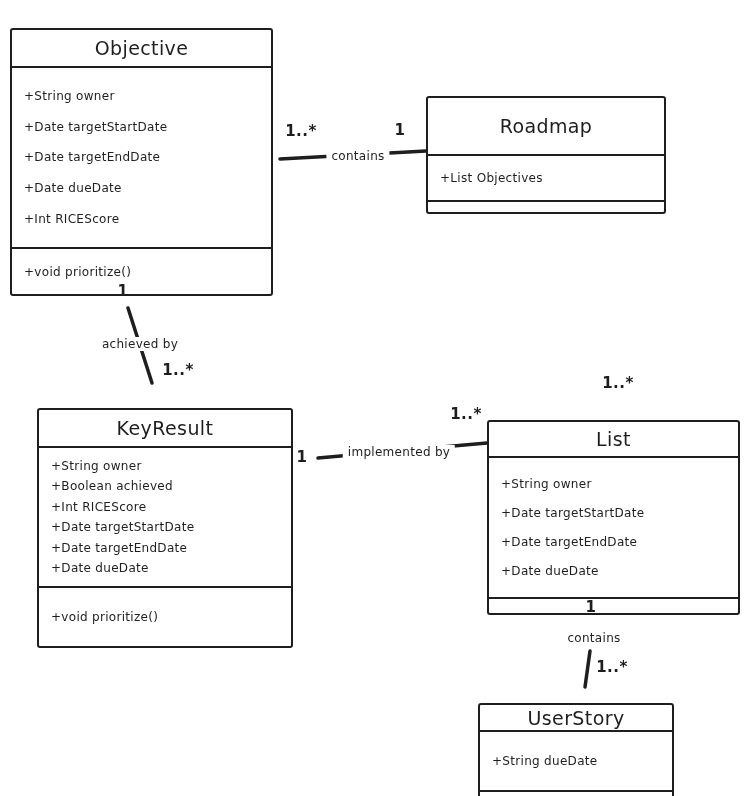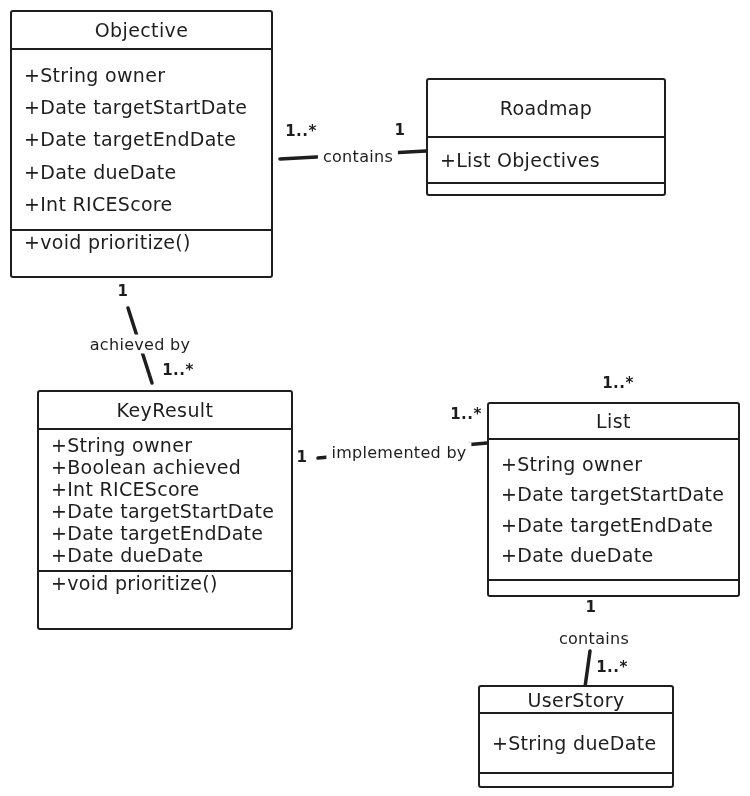--- a/index.html
+++ b/index.html
@@ -19,20 +19,21 @@
     pointer-events: none;
   }
   .uml-class {
     position: absolute;
     box-sizing: border-box;
     background: #ffffff;
     border: 2.5px solid #1e1e1e;
     border-radius: 3px;
     display: flex;
     flex-direction: column;
+    margin-top: 18px;
   }
   .c-title {
     flex: 0 0 auto;
     display: flex;
     align-items: center;
     justify-content: center;
     font-size: 19px;
     letter-spacing: 0.4px;
     border-bottom: 2px solid #1e1e1e;
     box-sizing: border-box;
@@ -42,35 +43,36 @@
     display: flex;
     flex-direction: column;
     justify-content: space-evenly;
     padding: 4px 12px;
     border-bottom: 2px solid #1e1e1e;
     box-sizing: border-box;
   }
   .c-methods {
     flex: 0 0 auto;
     display: flex;
+    align-items: center;
     padding: 0 12px;
     box-sizing: border-box;
   }
   .c-methods.empty { padding: 0; }
   .member {
-    font-size: 19px;
+    font-size: 12px;
     letter-spacing: 0.3px;
     white-space: nowrap;
   }
   .edge-label {
     position: absolute;
     transform: translate(-50%, -50%);
     background: #ffffff;
     padding: 0 5px;
-    font-size: 16px;
+    font-size: 12px;
     letter-spacing: 0.3px;
     white-space: nowrap;
   }
   .mult {
     position: absolute;
     transform: translate(-50%, -50%);
     font-size: 15px;
     font-weight: bold;
     letter-spacing: 0.5px;
     white-space: nowrap;

